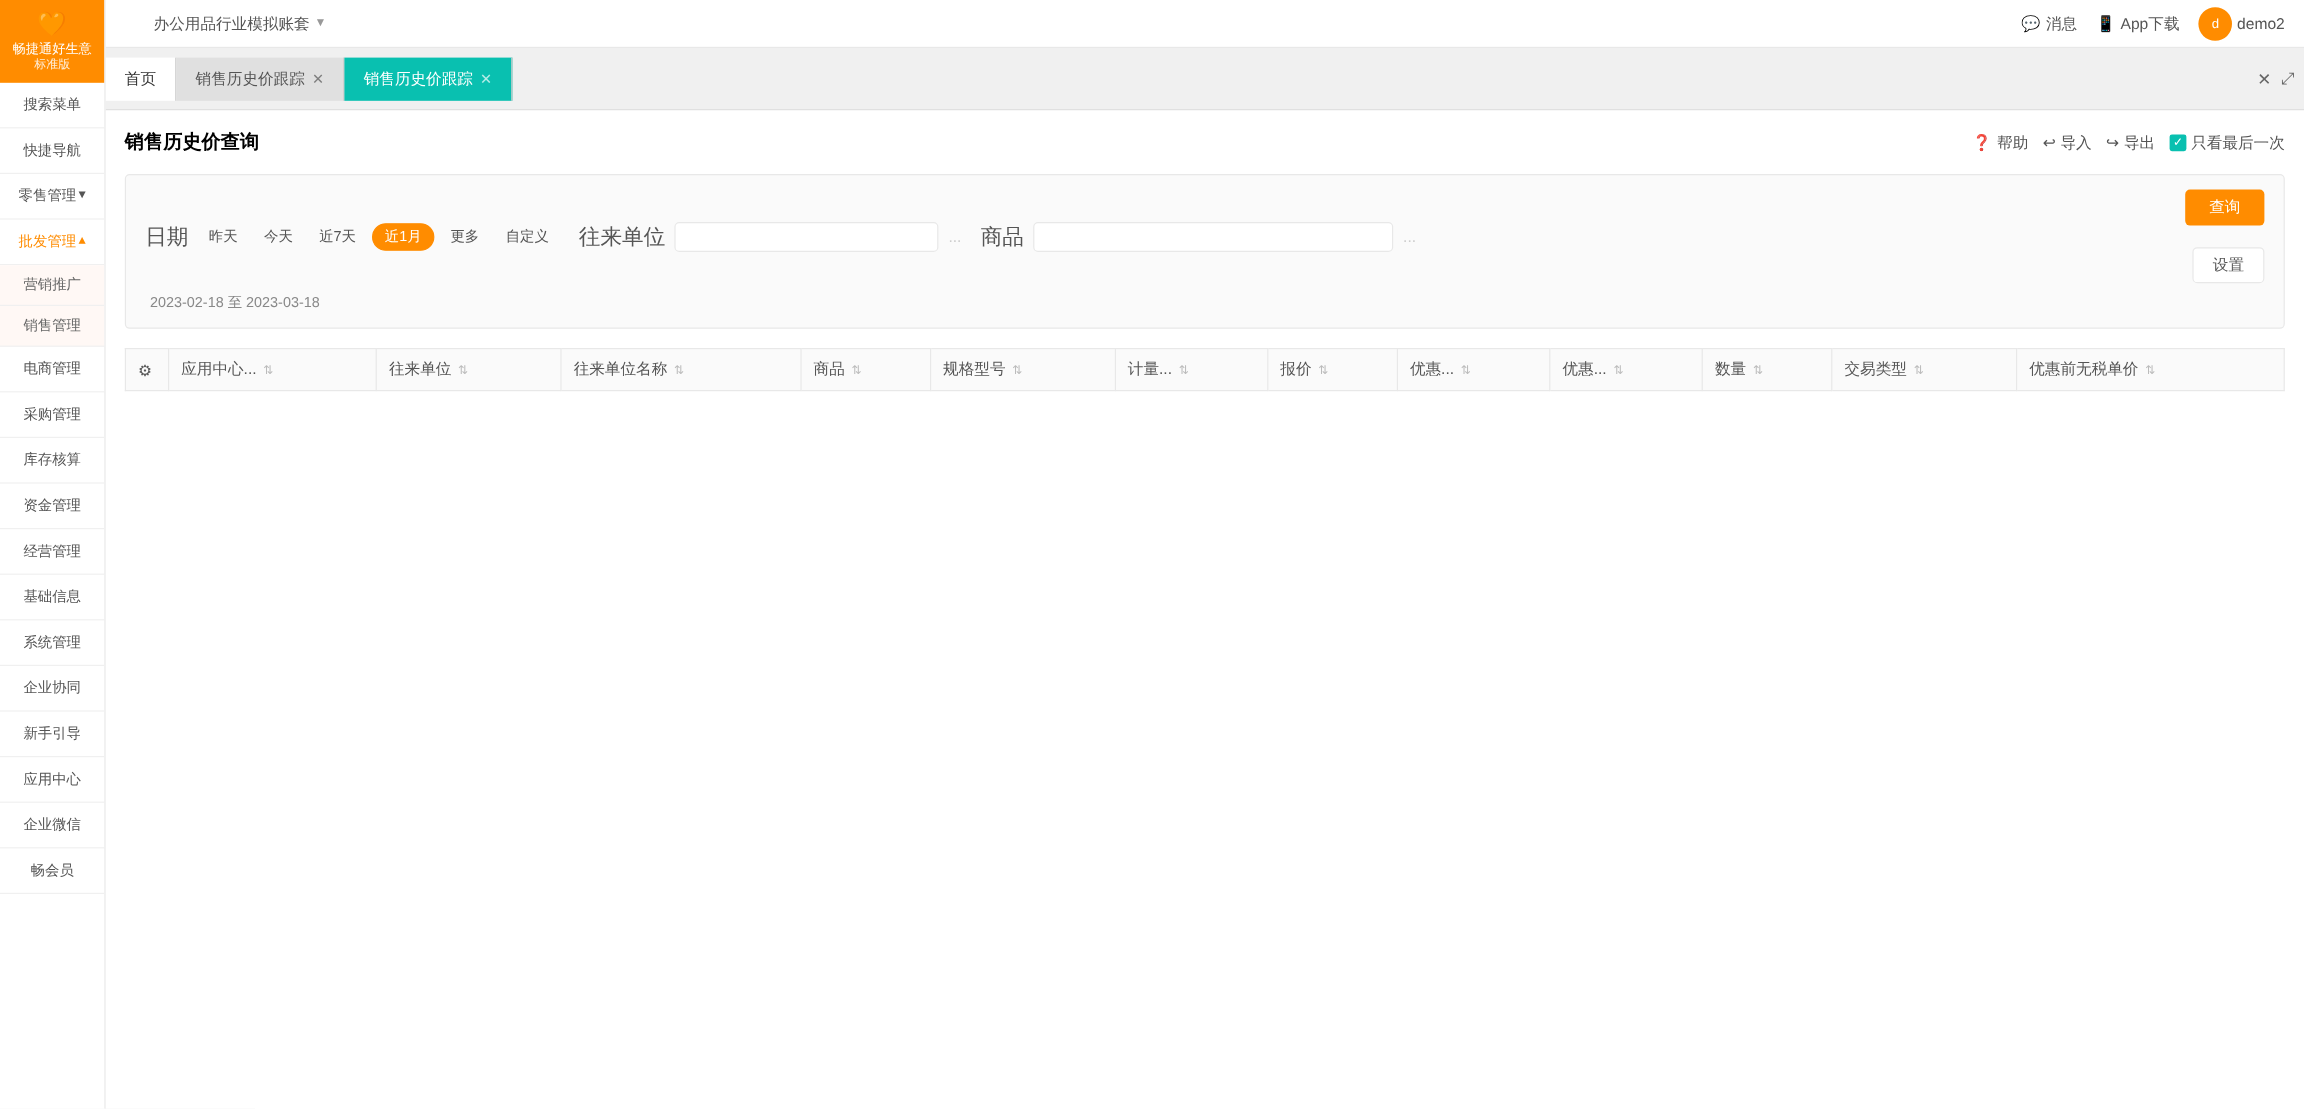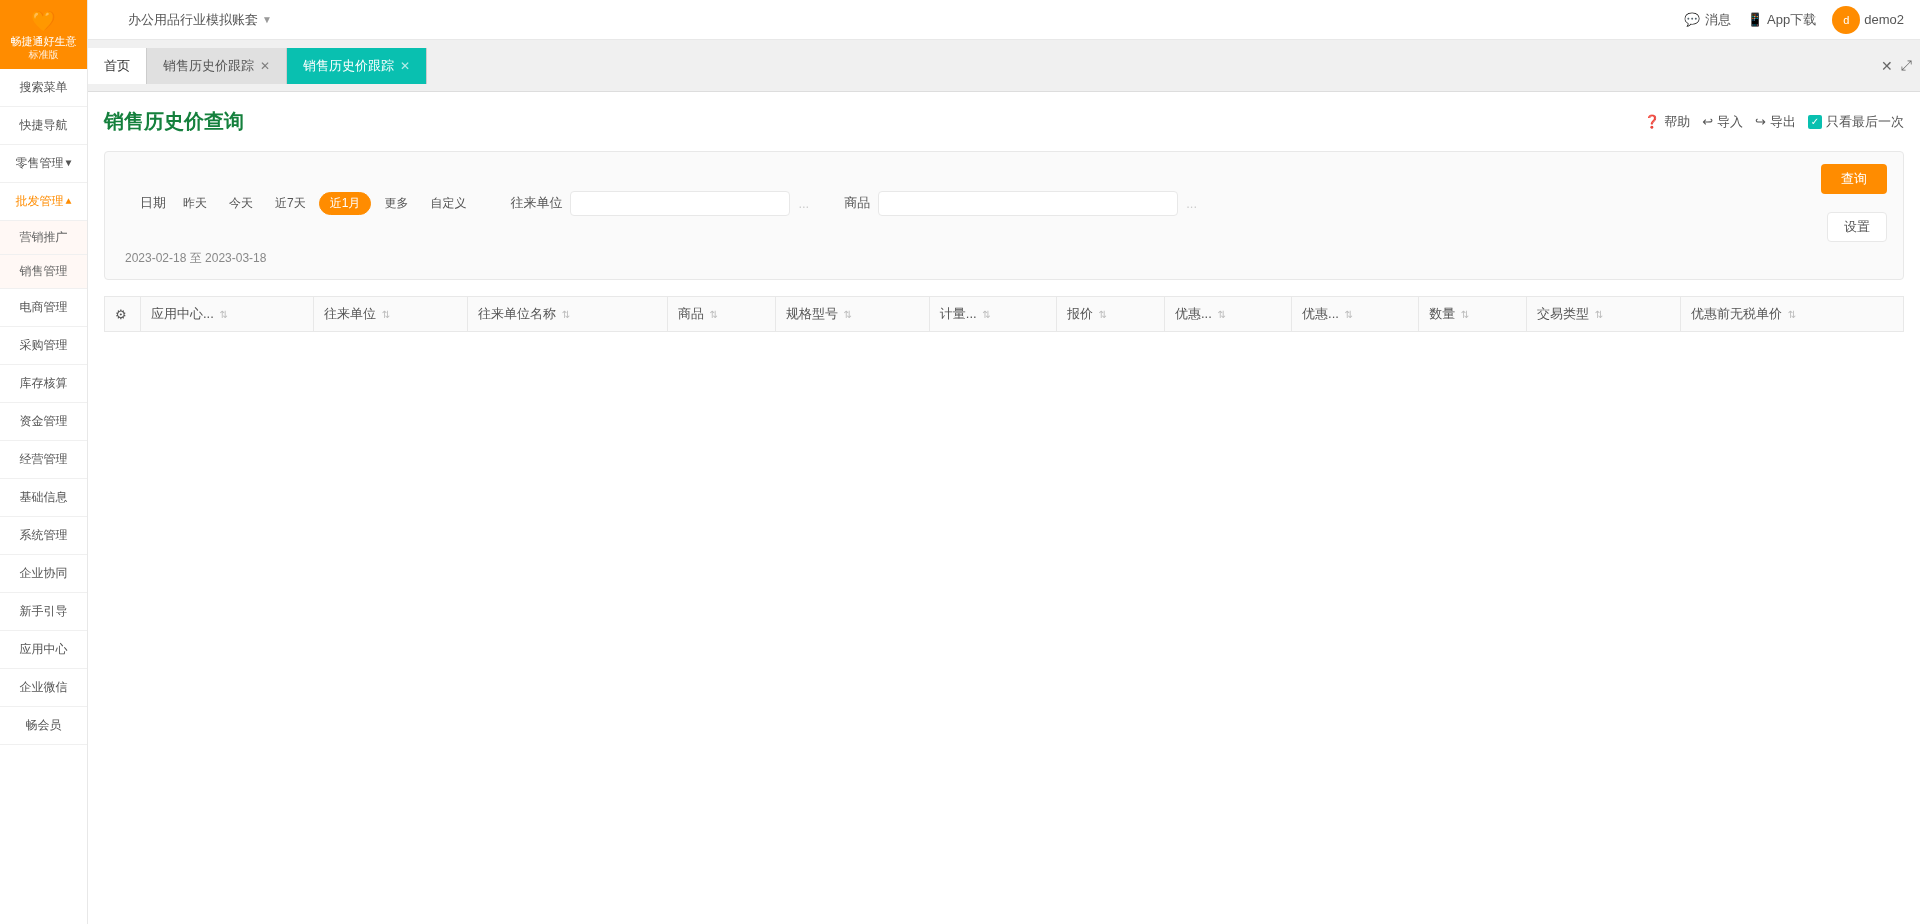--- a/index.html
+++ b/index.html
@@ -34,31 +34,31 @@
     .tab.active { background: #09c0b0; color: #fff; }
     .tab .close-icon { font-size: 12px; cursor: pointer; opacity: 0.7; }
     .tabs-actions { margin-left: auto; display: flex; align-items: center; padding-right: 8px; gap: 8px; }
     .tab-action-btn { cursor: pointer; color: #666; font-size: 14px; }
 
     
     .content { flex: 1; background: #fff; overflow: auto; padding: 16px; }
 
     
     .page-header { display: flex; align-items: center; justify-content: space-between; margin-bottom: 16px; }
-    .page-title { font-size: 20px; font-weight: bold; color: #15803d; }
+    .page-title { font-size: 16px; font-weight: bold; color: #000000; }
     .page-actions { display: flex; align-items: center; gap: 12px; color: #555; font-size: 13px; }
     .page-actions .action-btn { display: flex; align-items: center; gap: 4px; cursor: pointer; }
     .checkbox-label { display: flex; align-items: center; gap: 4px; cursor: pointer; }
     .checkbox-checked { width: 14px; height: 14px; background: #09c0b0; border-radius: 2px; display: flex; align-items: center; justify-content: center; color: #fff; font-size: 10px; }
 
     
     .filter-area { background: #fafafa; border: 1px solid #e8e8e8; border-radius: 4px; padding: 12px 16px; margin-bottom: 16px; }
     .filter-row { display: flex; align-items: center; gap: 16px; flex-wrap: wrap; }
     .filter-item { display: flex; align-items: center; gap: 8px; }
-    .filter-label { color: #555; font-size: 13px; white-space: nowrap; margin-left: 19px; }
+    .filter-label { color: #555; font-size: 18px; white-space: nowrap; }
     .date-options { display: flex; align-items: center; gap: 4px; }
     .date-btn { padding: 2px 8px; border-radius: 3px; cursor: pointer; font-size: 12px; color: #555; border: 1px solid transparent; }
     .date-btn.active { background: #ff8c00; color: #fff; border-color: #ff8c00; border-radius: 12px; padding: 2px 10px; }
     .date-range { font-size: 12px; color: #888; margin-left: 4px; }
     .filter-input { border: 1px solid #e8e8e8; border-radius: 4px; padding: 4px 8px; font-size: 13px; color: #333; min-width: 200px; background: #fff; }
     .filter-input-ellipsis { color: #ccc; font-size: 13px; }
     .filter-spacer { flex: 1; }
     .query-btn { background: #ff8c00; color: #fff; border: none; border-radius: 4px; padding: 6px 20px; font-size: 13px; cursor: pointer; }
     .setting-btn { border: 1px solid #e8e8e8; background: #fff; color: #555; border-radius: 4px; padding: 5px 16px; font-size: 13px; cursor: pointer; }
     .filter-second-row { margin-top: 8px; display: flex; align-items: center; gap: 16px; }

